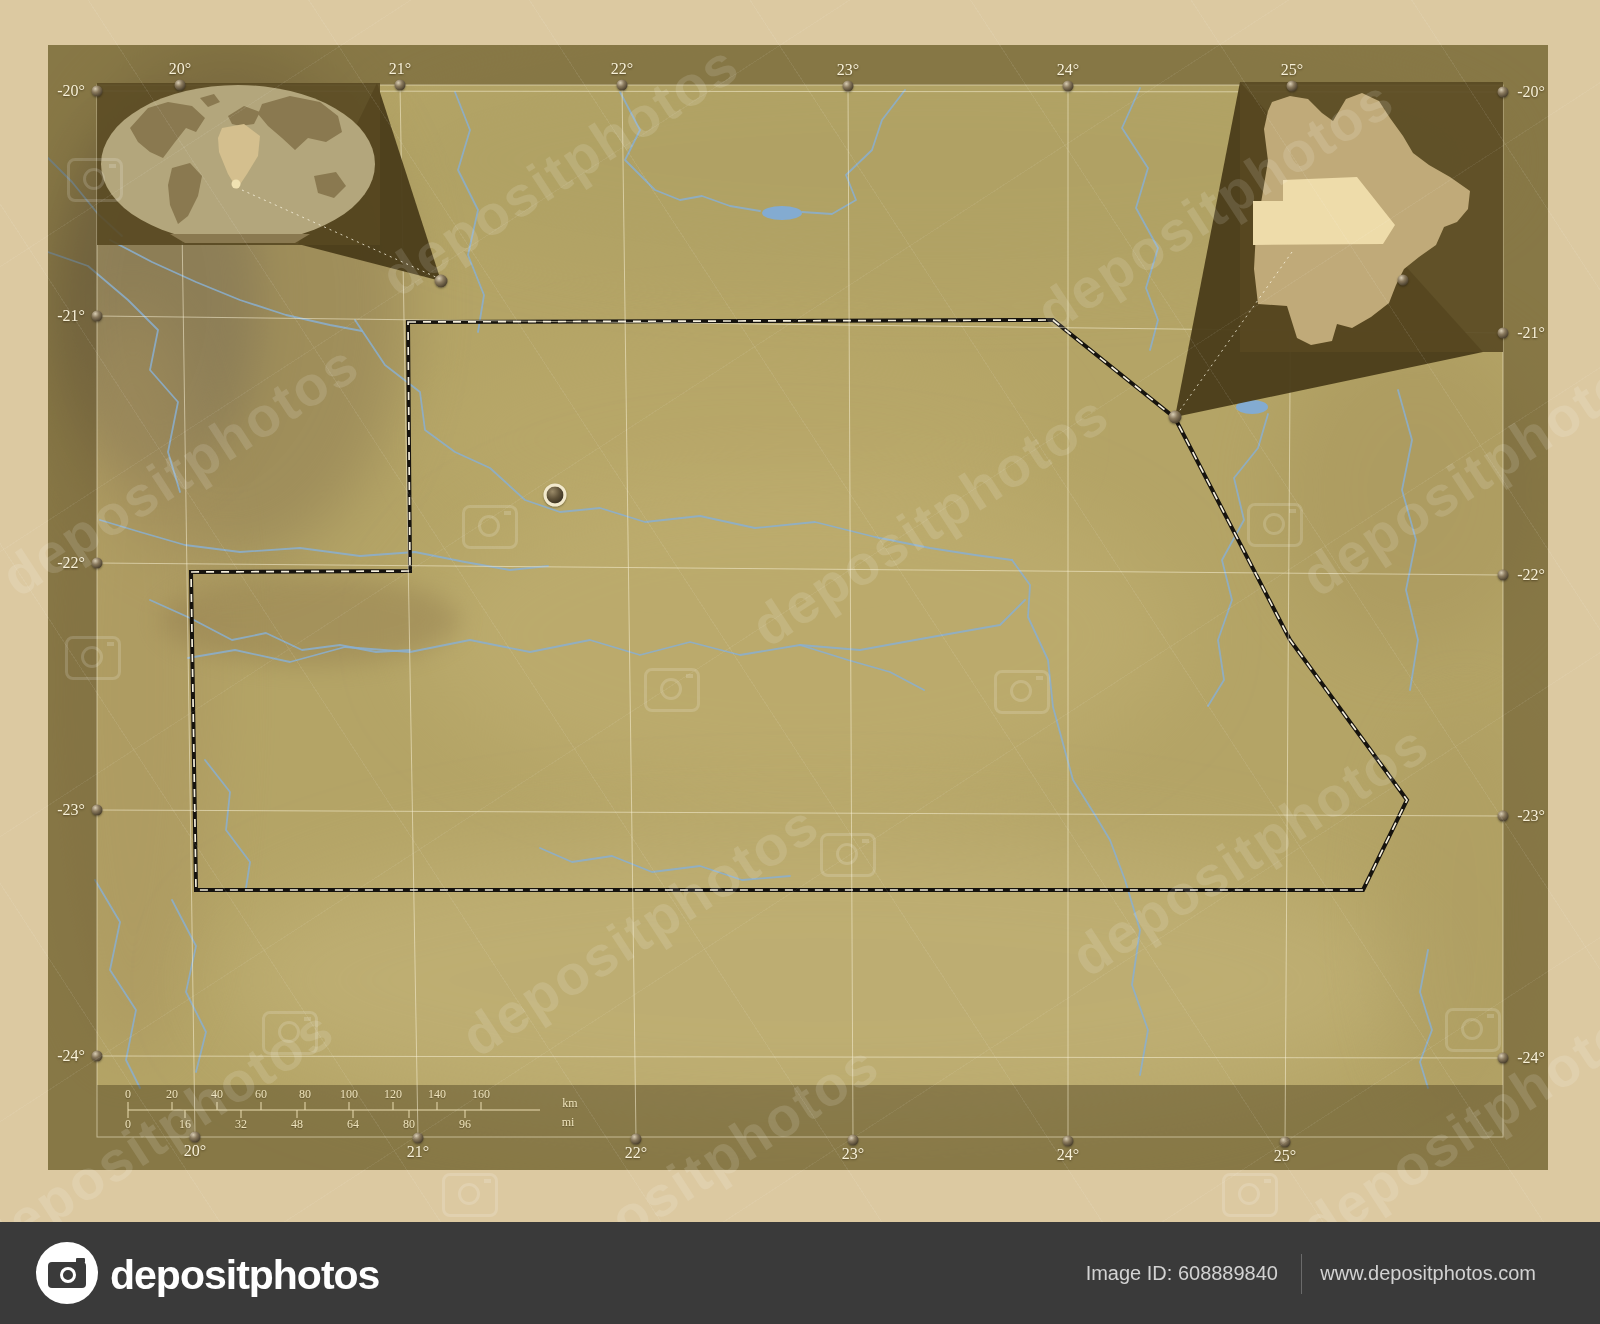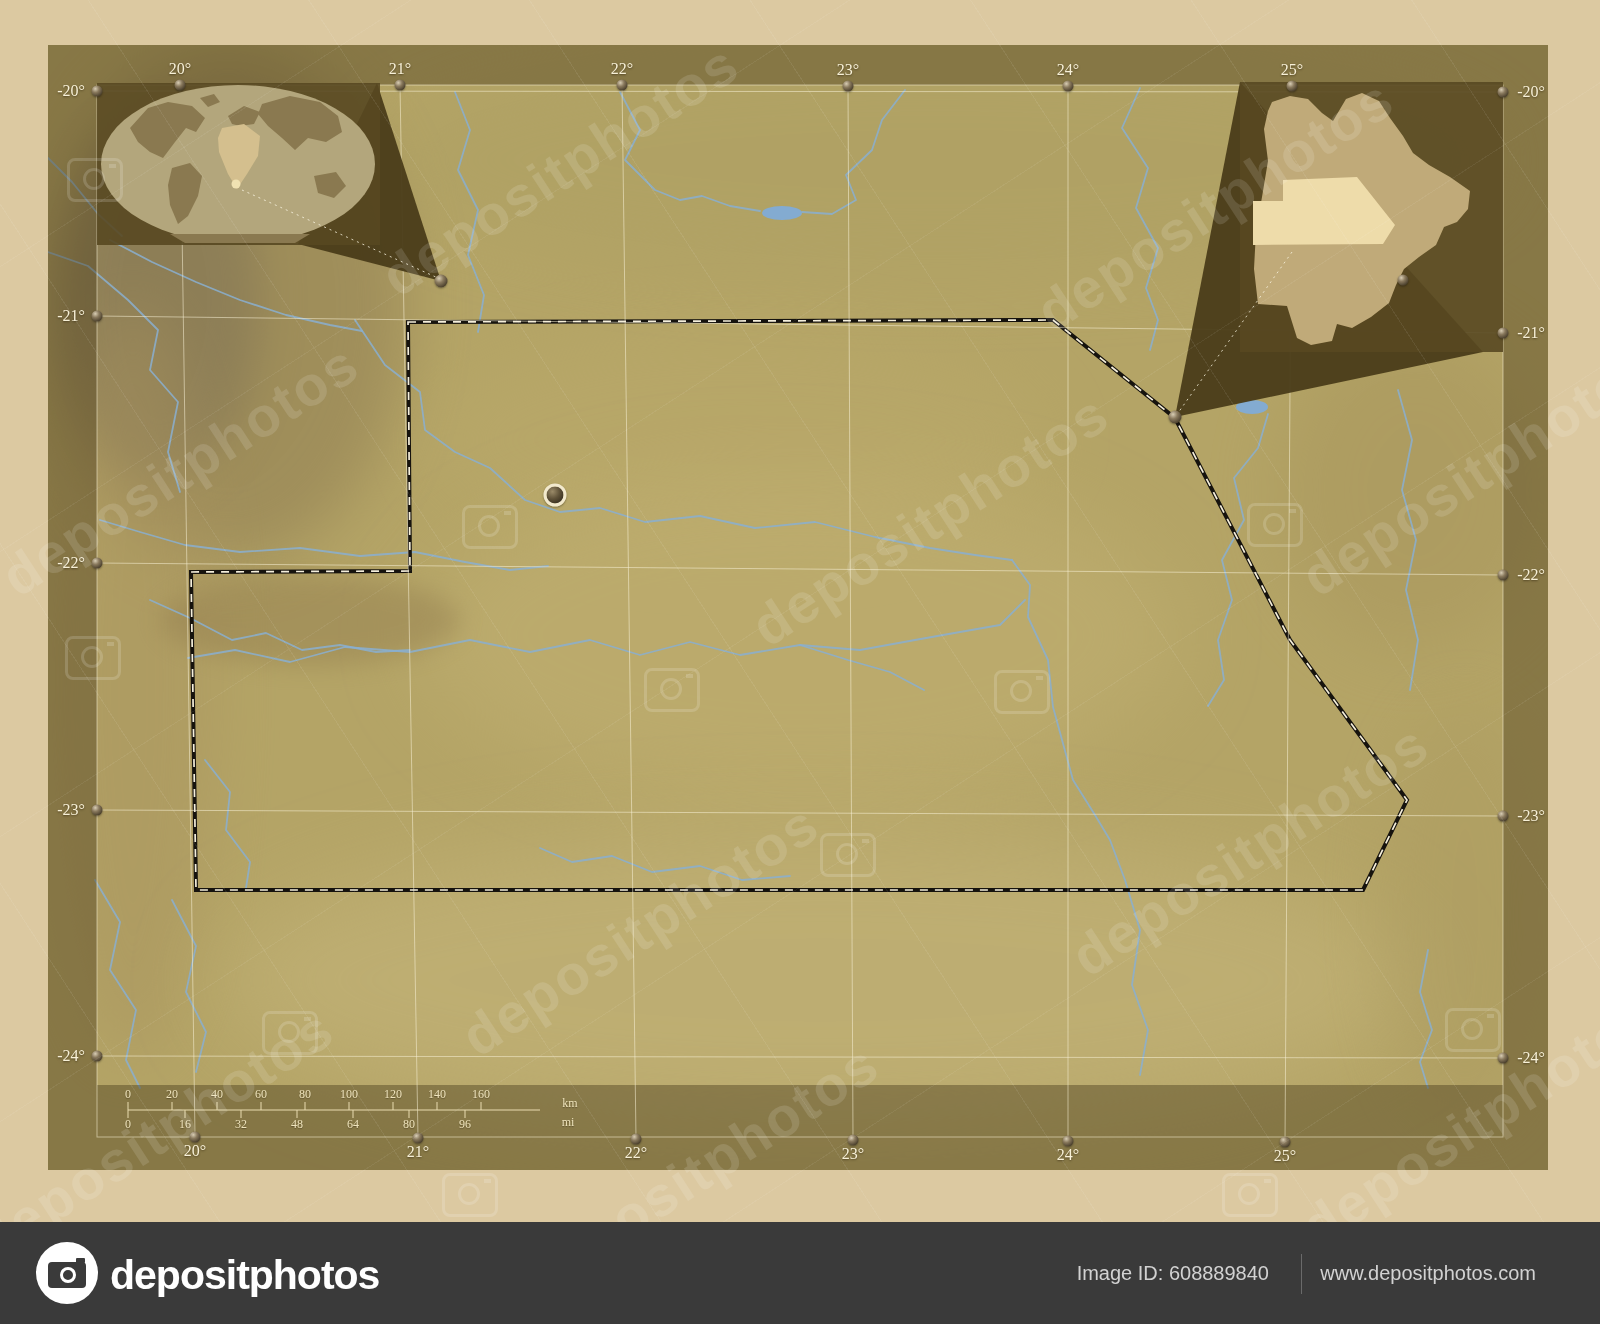--- a/index.html
+++ b/index.html
@@ -29,21 +29,21 @@
       transform:translate(-50%,-50%);}
   .wm-cam::before{content:"";position:absolute;left:13px;top:7px;width:16px;height:16px;border-radius:50%;
       border:3px solid rgba(255,255,255,.16);}
   .wm-cam::after{content:"";position:absolute;right:4px;top:3px;width:7px;height:4px;background:rgba(255,255,255,.16);}
   #footer{position:absolute;left:0;top:1222px;width:1600px;height:102px;background:#3a3a3a;}
   #logo{position:absolute;left:36px;top:20px;width:62px;height:62px;background:#fff;border-radius:50%;}
   #logo .cam-body{position:absolute;left:12px;top:20px;width:38px;height:26px;background:#3a3a3a;border-radius:4px;}
   #logo .cam-lens{position:absolute;left:12px;top:5px;width:10px;height:10px;border:3px solid #fff;border-radius:50%;}
   #logo .cam-flash{position:absolute;left:28px;top:-4px;width:9px;height:5px;background:#3a3a3a;border-radius:1px;}
   #logo-text{position:absolute;left:110px;top:30px;font-size:41px;font-weight:bold;color:#fff;letter-spacing:-1px;}
-  #footer-id{position:absolute;right:331px;top:40px;font-size:20px;color:#d2d2d2;}
+  #footer-id{position:absolute;right:322px;top:40px;font-size:20px;color:#d2d2d2;}
   #footer-divider{position:absolute;right:298px;top:32px;width:1px;height:40px;background:#6a6a6a;}
   #footer-site{position:absolute;right:64px;top:40px;font-size:20px;color:#d2d2d2;}
 </style>
 </head>
 <body>
 
 <div id="photo">
     <div class="blob" style="left: 0px; top: 0px; width: 360px; height: 520px; background: rgb(143, 125, 82); opacity: 0.55; filter: blur(30px);"></div>
     <div class="blob" style="left: 12px; top: 75px; width: 200px; height: 360px; background: rgb(125, 112, 84); opacity: 0.5; filter: blur(22px);"></div>
     <div class="blob" style="left: 0px; top: 255px; width: 170px; height: 760px; background: rgb(168, 147, 94); opacity: 0.45; filter: blur(30px);"></div>

